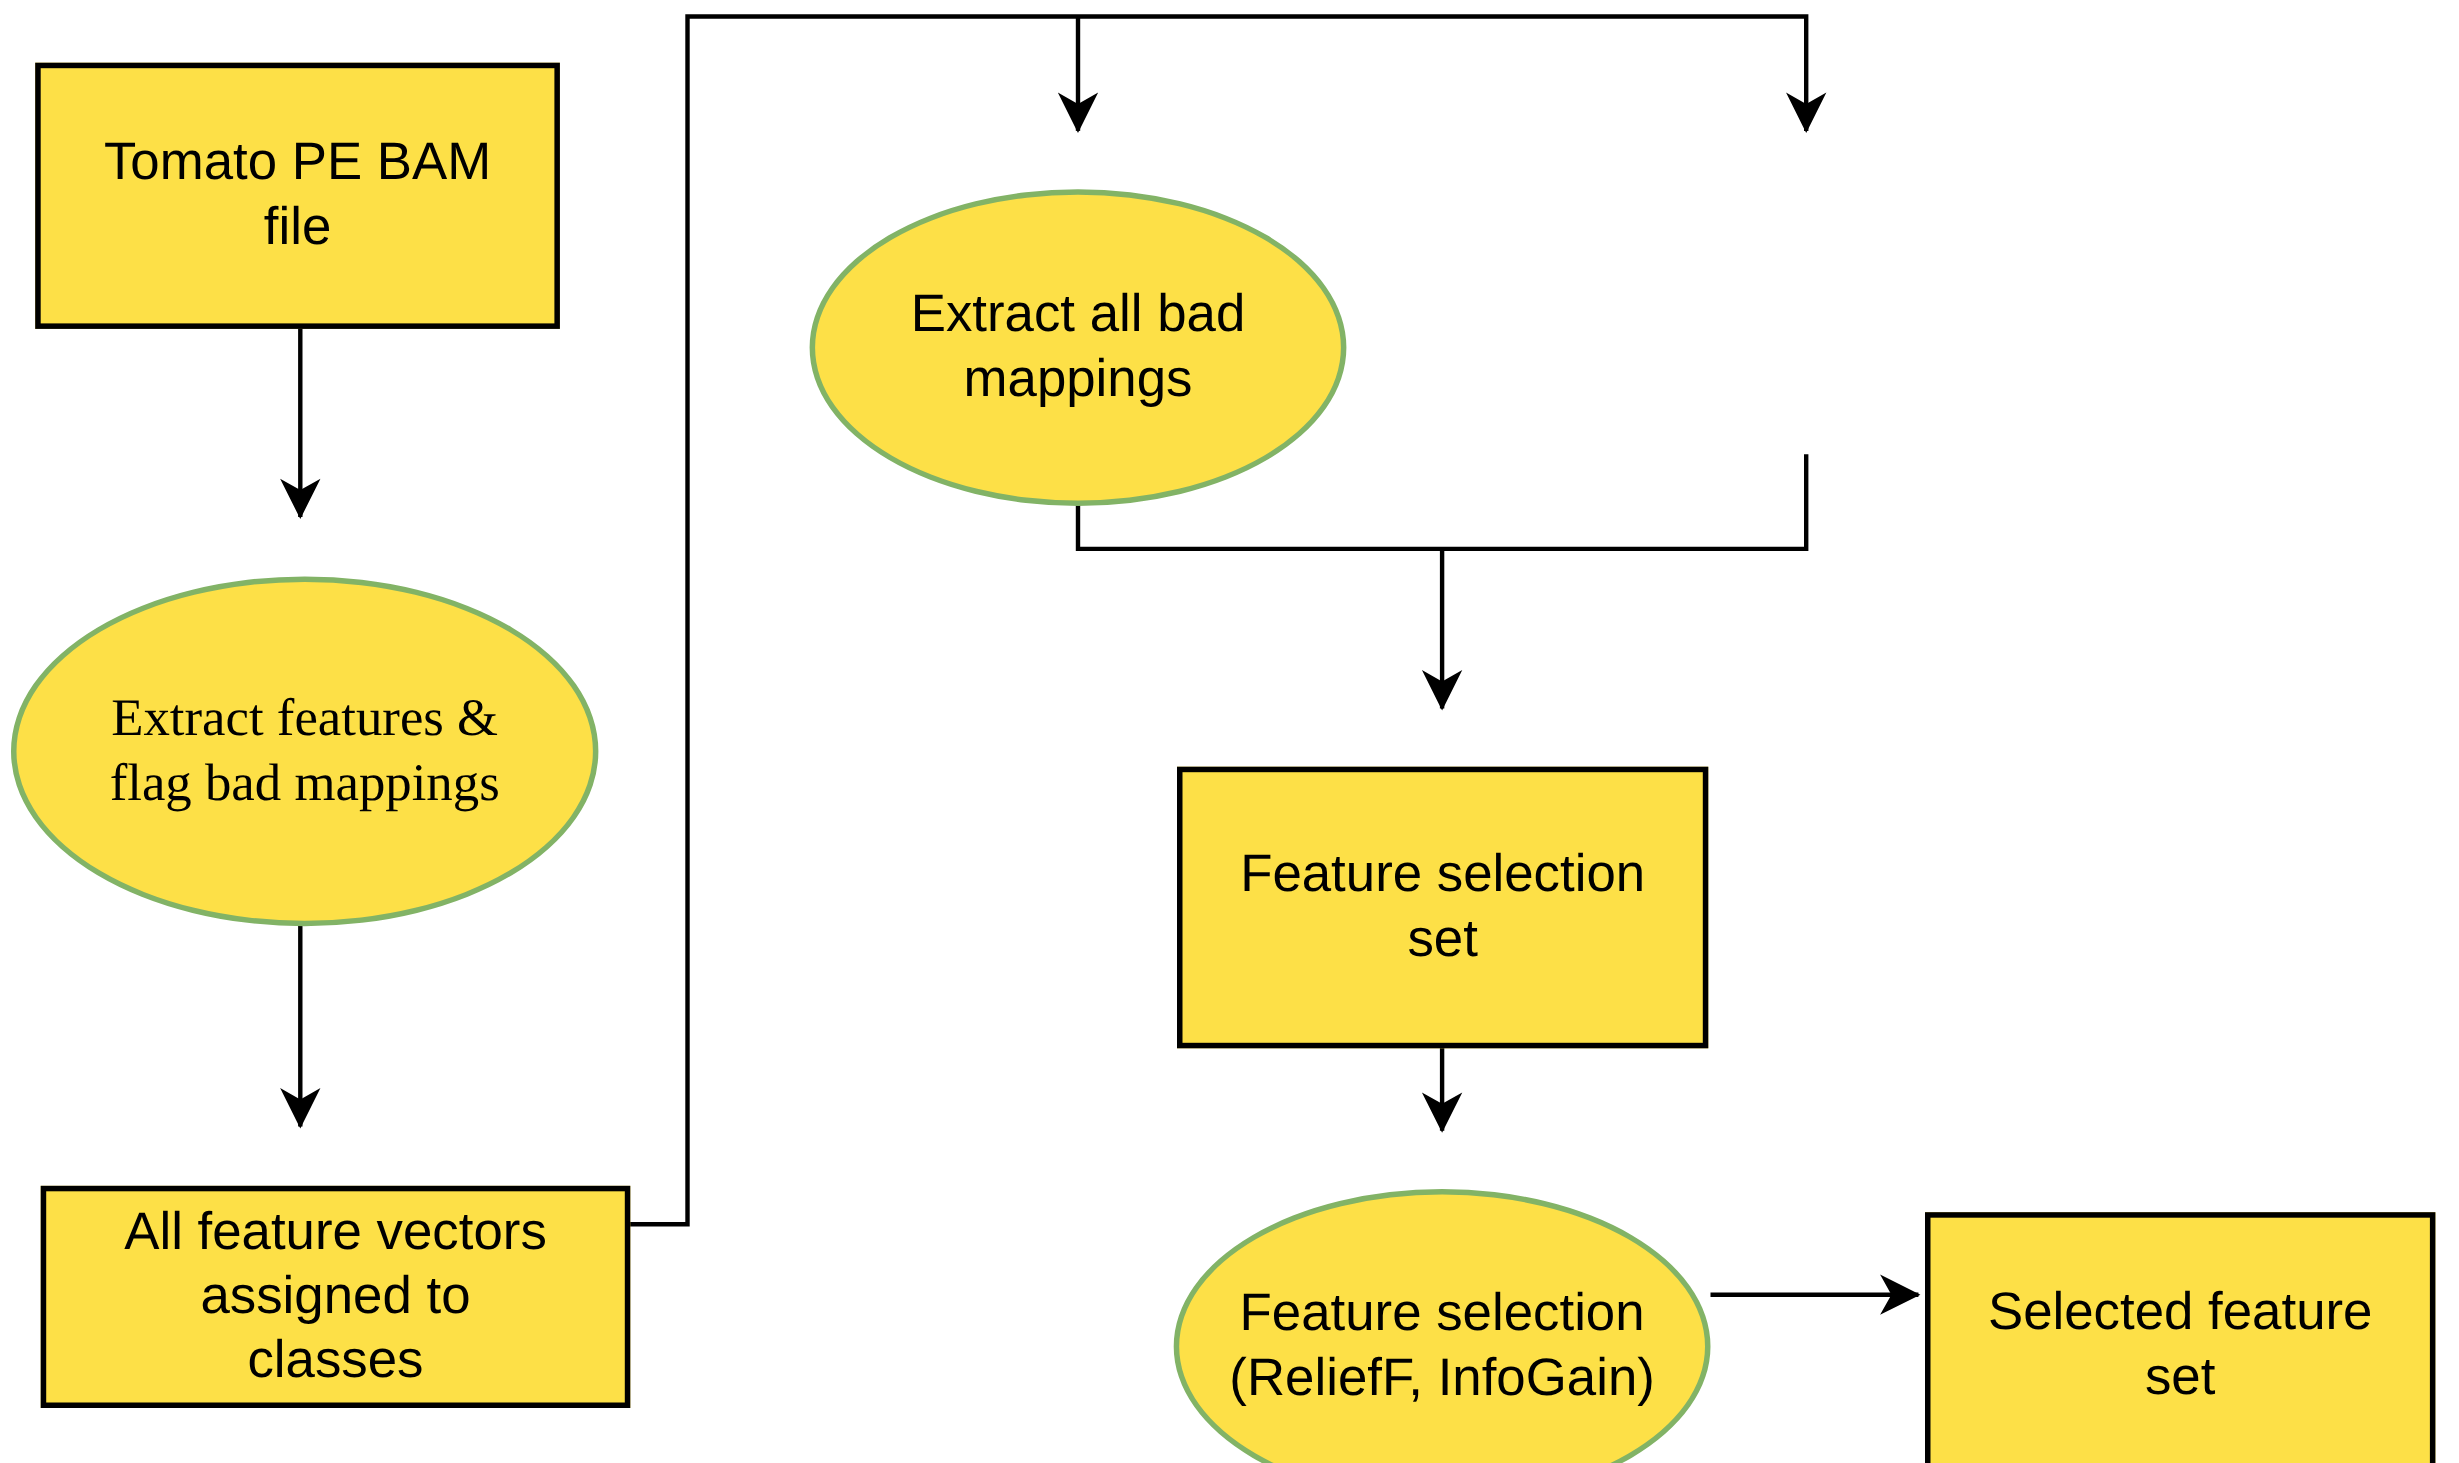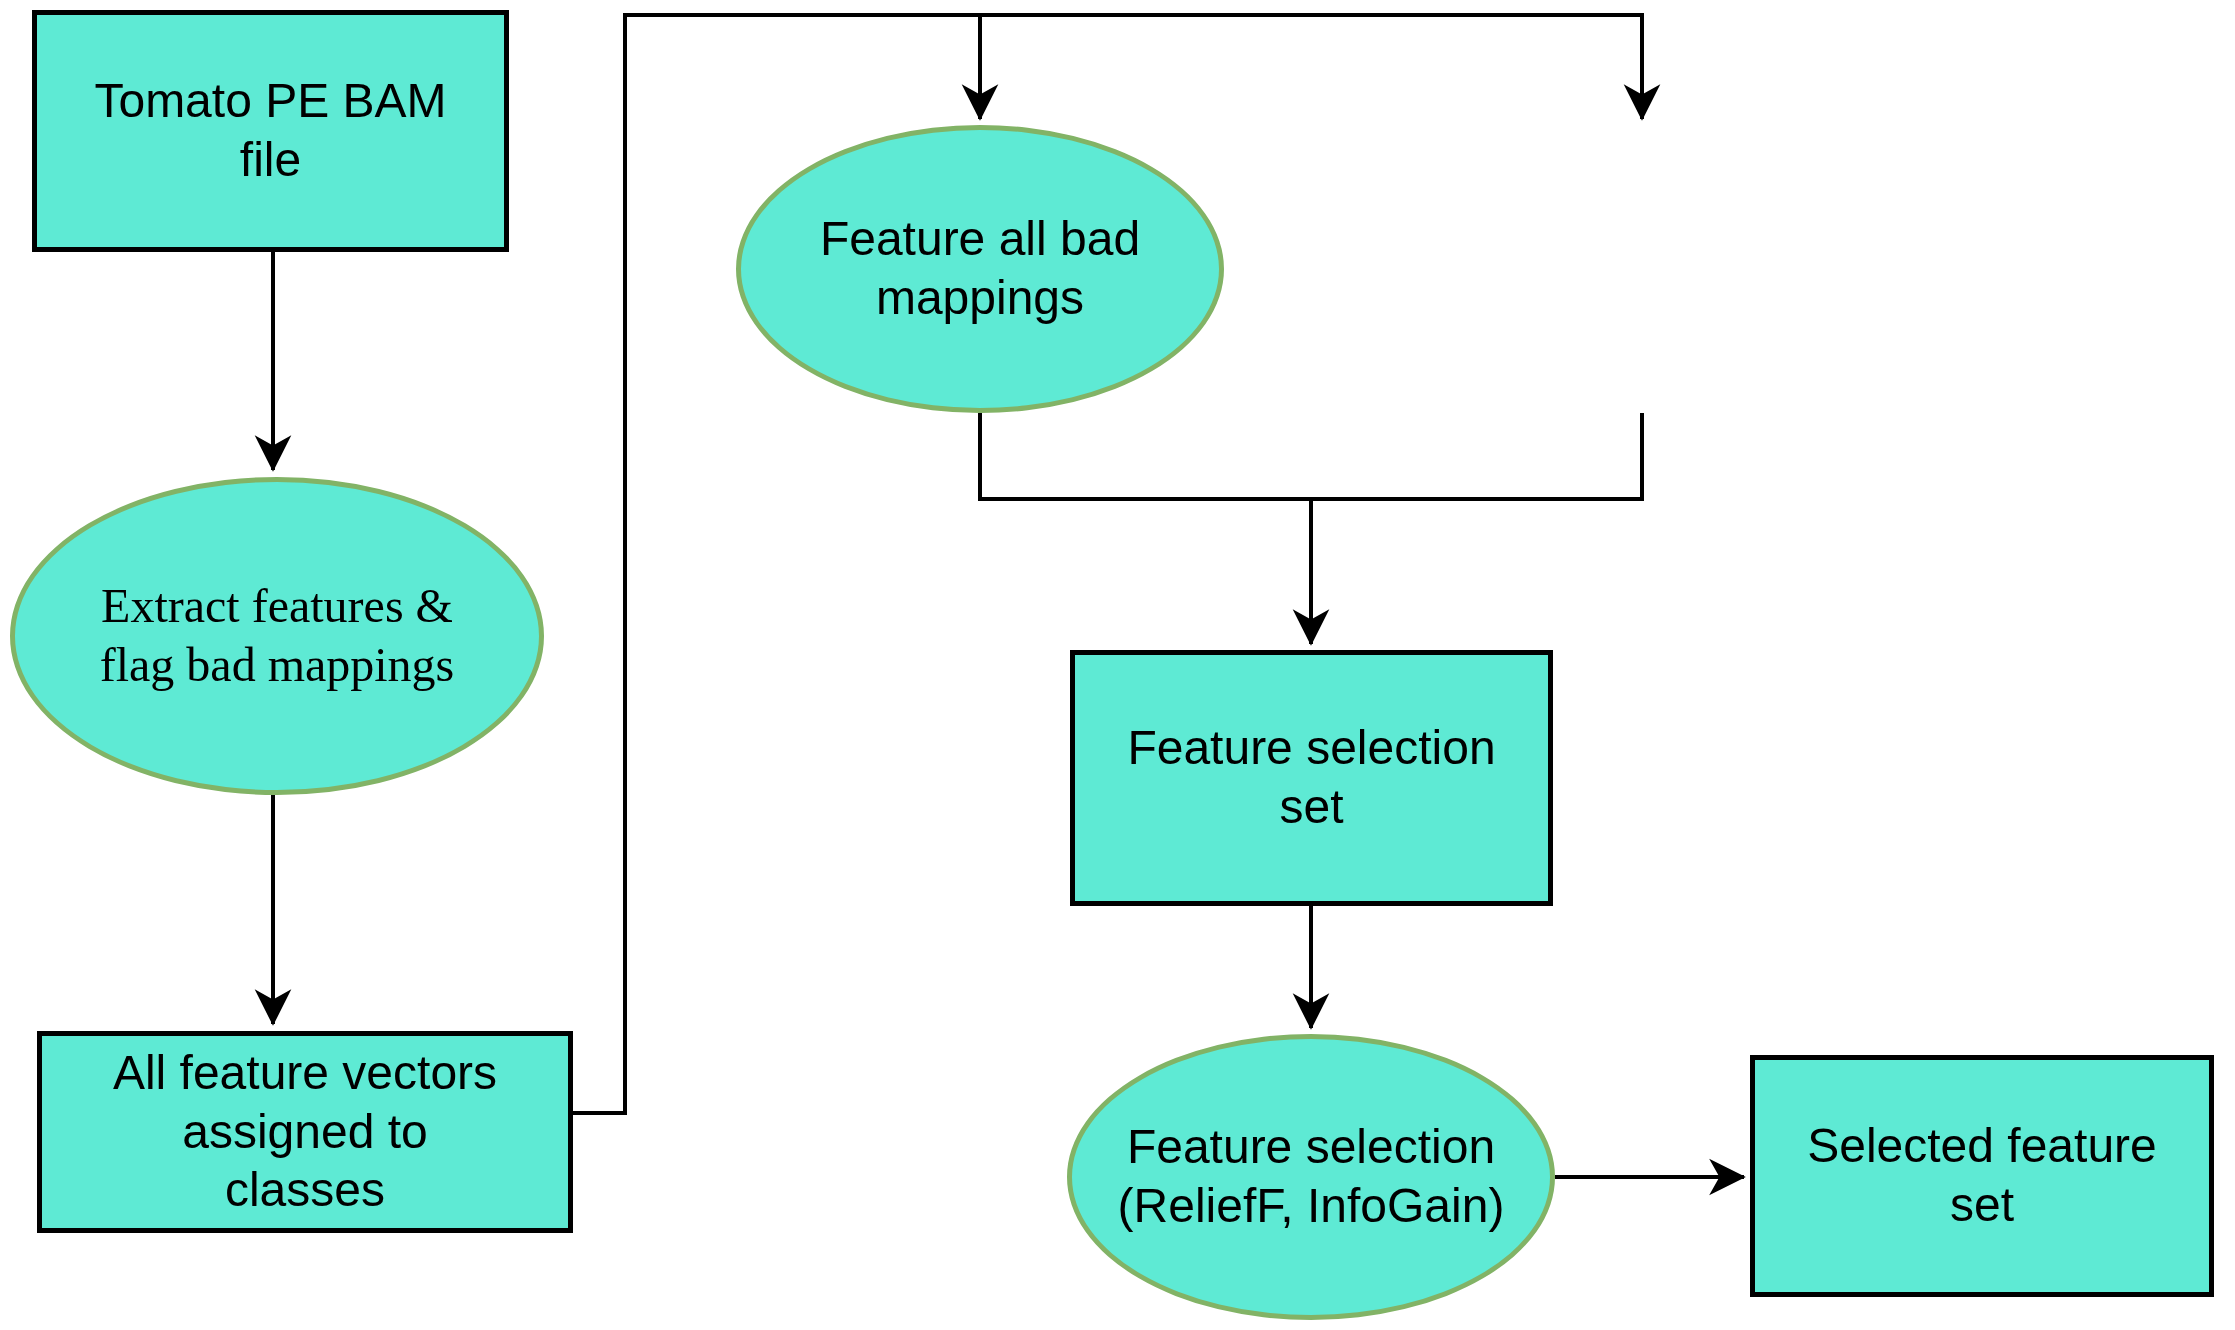--- a/index.html
+++ b/index.html
@@ -14,21 +14,22 @@
     background: #ffffff;
     overflow: hidden;
     font-family: "Liberation Sans", sans-serif;
   }
   .node {
     position: absolute;
     display: flex;
     align-items: center;
     justify-content: center;
     box-sizing: border-box;
-    background: #5eead4;
+    background: #fde047;
+    margin-top: 47px;
   }
   .node .label {
     text-align: center;
     white-space: pre;
     color: #000000;
     font-size: 48px;
     line-height: 1.22;
   }
   .rect {
     border: 5px solid #000000;
@@ -98,21 +99,21 @@
 flag bad mappings</div>
   </div>
 
   <div class="node rect" id="n-vectors">
     <div class="label">All feature vectors
 assigned to
 classes</div>
   </div>
 
   <div class="node ellipse" id="n-bad">
-    <div class="label">Feature all bad
+    <div class="label">Extract all bad
 mappings</div>
   </div>
 
 
   <div class="node rect" id="n-fss">
     <div class="label">Feature selection
 set</div>
   </div>
 
   <div class="node ellipse" id="n-fsel">

